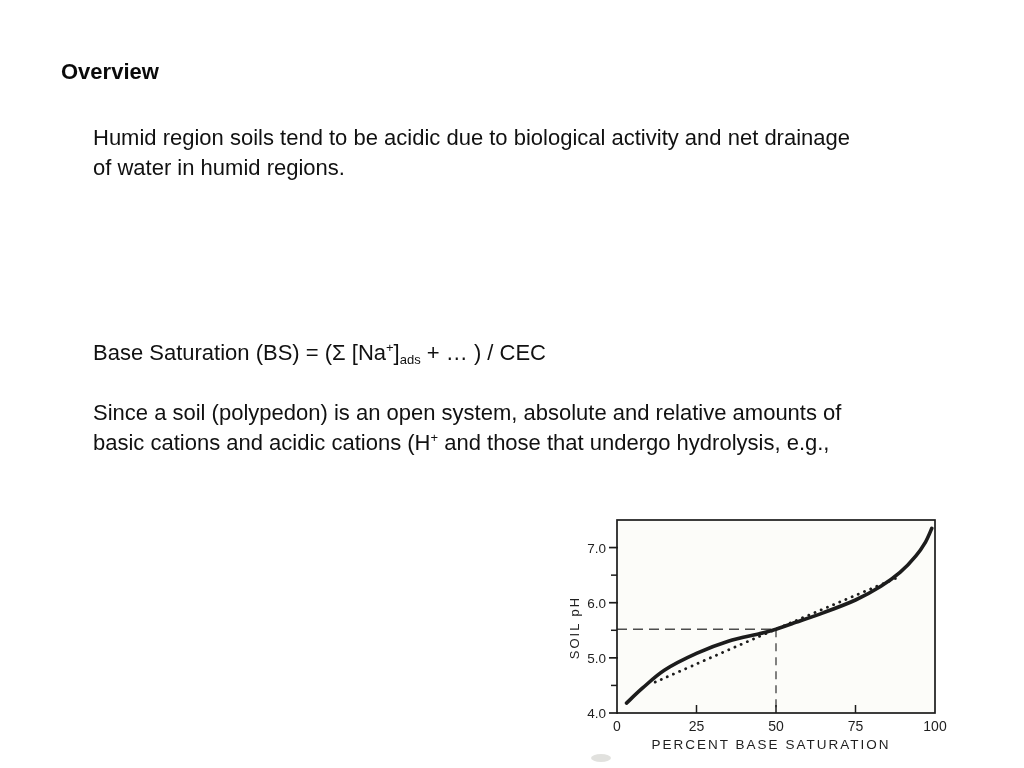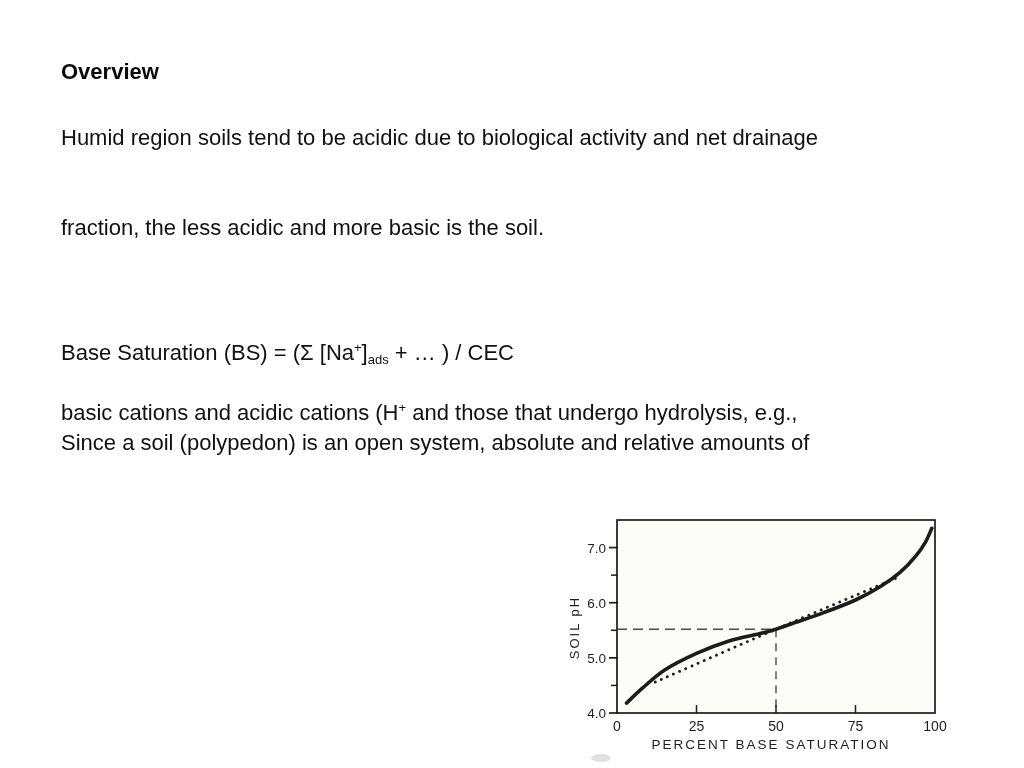--- a/index.html
+++ b/index.html
@@ -14,21 +14,21 @@
   .slide{position:absolute;left:0;top:0;width:1024px;height:768px;background:#fff;}
   .title{
     position:absolute;left:61px;top:57px;margin:0;
     font-size:22px;line-height:30px;font-weight:bold;color:#0a0a0a;
     white-space:nowrap;
   }
   .para{
     position:absolute;left:61px;
     font-size:22px;line-height:30px;color:#111;
   }
-  .para .line{white-space:nowrap;height:30px;}
+  .para .line{white-space:nowrap;height:30px;margin-left:32px;}
   #p1{top:123px}
   #p2{top:213px}
   #p3{top:338px}
   #p4{top:398px}
   #p5{top:525px}
   sup,sub{font-size:13px;line-height:0;position:relative;vertical-align:baseline;}
   sup{top:-8px;}
   sub{top:4px;}
   #chart{
     position:absolute;left:565px;top:505px;width:450px;height:263px;margin:0;
@@ -40,30 +40,30 @@
   }
 </style>
 </head>
 <body>
 
 <div class="slide">
   <h1 class="title">Overview</h1>
 
   <div class="para" id="p1">
       <div class="line">Humid region soils tend to be acidic due to biological activity and net drainage</div>
+      <div class="line">of water in humid regions.</div>
     </div>
   <div class="para" id="p2">
-      <div class="line">fraction, the less acidic and more basic is the soil.</div>
     </div>
   <div class="para" id="p3">
       <div class="line">Base Saturation (BS) = (Σ [Na<sup>+</sup>]<sub>ads</sub> + … ) / CEC</div>
     </div>
   <div class="para" id="p4">
+      <div class="line">Since a soil (polypedon) is an open system, absolute and relative amounts of</div>
       <div class="line">basic cations and acidic cations (H<sup>+</sup> and those that undergo hydrolysis, e.g.,</div>
-      <div class="line">Since a soil (polypedon) is an open system, absolute and relative amounts of</div>
     </div>
 
   <figure id="chart">
     <svg id="chart-svg" width="450" height="263" viewBox="0 0 450 263">
         <rect x="52" y="15" width="318" height="193" fill="#fcfcf9" stroke="none"></rect>
         <ellipse cx="36" cy="253" rx="10" ry="4" fill="#bdbdb5" opacity="0.45"></ellipse>
         <line x1="52" y1="124.18285714285717" x2="211" y2="124.18285714285717" stroke="#4d4d4d" stroke-width="1.4" stroke-dasharray="10 6"></line>
         <line x1="211" y1="124.18285714285717" x2="211" y2="208" stroke="#4d4d4d" stroke-width="1.4" stroke-dasharray="8 6"></line>
         <path d="M 61.5 198.1 C 64.2 195.6, 71.1 188.7, 77.4 183.2 C 83.8 177.7, 90.7 170.8, 99.7 165.0 C 108.7 159.2, 120.9 153.2, 131.5 148.4 C 142.1 143.7, 152.7 139.6, 163.3 136.3 C 173.9 133.0, 187.2 130.6, 195.1 128.6 C 203.0 126.6, 205.7 125.8, 211.0 124.2 C 216.3 122.5, 219.0 121.4, 226.9 118.7 C 234.8 115.9, 248.1 111.6, 258.7 107.6 C 269.3 103.7, 281.0 99.4, 290.5 95.0 C 300.0 90.5, 308.5 85.8, 315.9 81.2 C 323.4 76.6, 329.2 72.4, 335.0 67.4 C 340.8 62.3, 346.7 55.9, 350.9 50.8 C 355.2 45.8, 357.8 41.7, 360.5 37.1 C 363.1 32.5, 365.8 25.6, 366.8 23.3" fill="none" stroke="#1c1c1c" stroke-linecap="round" stroke-linejoin="round" stroke-width="3.6"></path>
         <path d="M 90.2 177.1 C 110.3 168.3, 170.7 141.6, 211.0 124.2 C 251.3 106.8, 311.7 81.4, 331.8 72.9" fill="none" stroke="#1c1c1c" stroke-linecap="round" stroke-linejoin="round" stroke-width="2.8" stroke-dasharray="0.1 6.6"></path>

